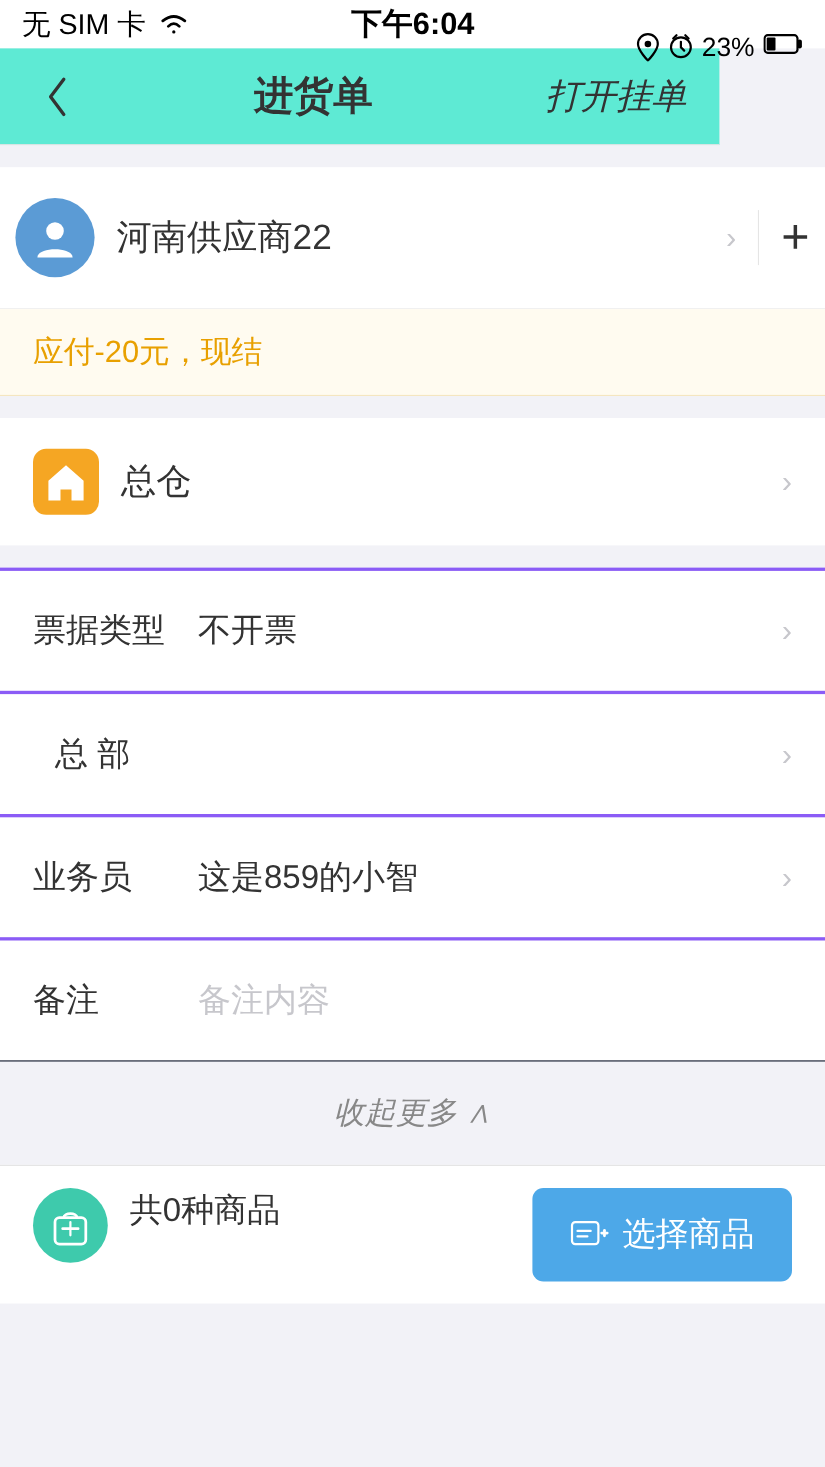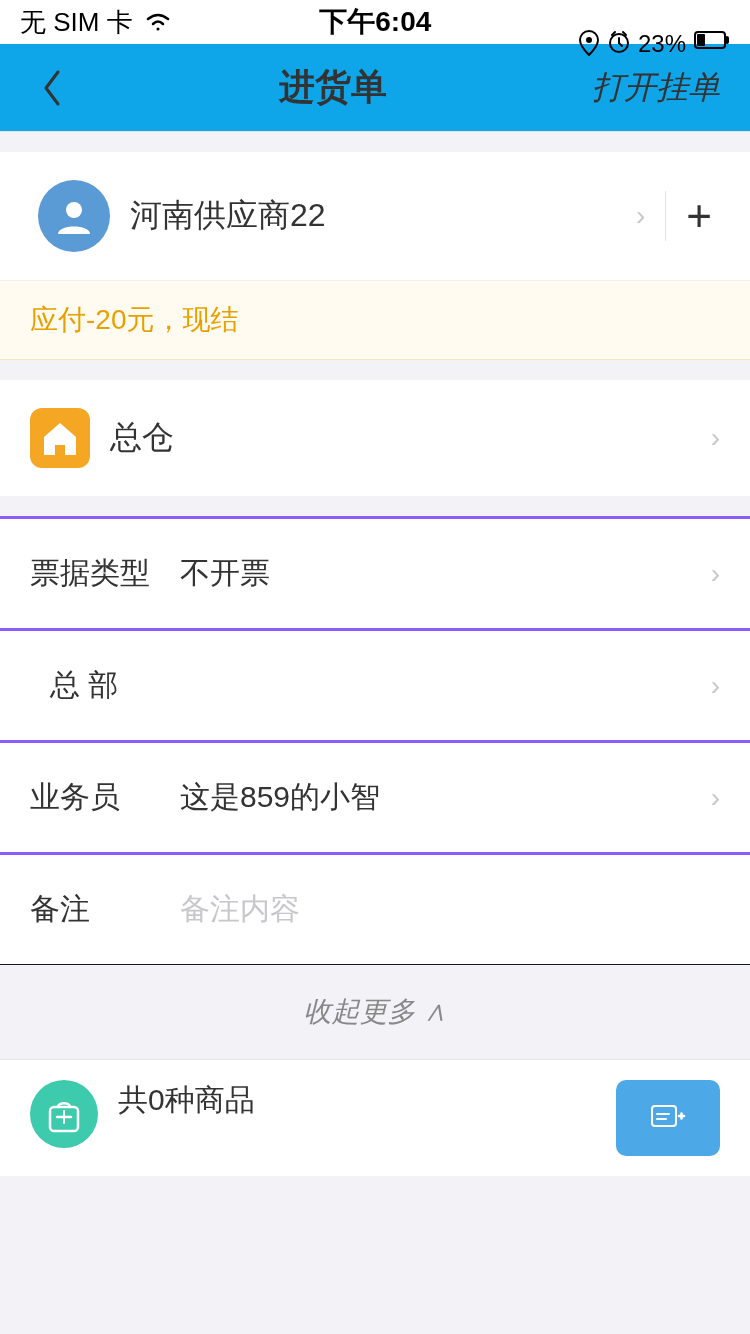--- a/index.html
+++ b/index.html
@@ -24,23 +24,23 @@
       padding: 0 20px;
       font-size: 26px;
       color: #000;
     }
     .status-left { display: flex; align-items: center; gap: 10px; }
     .status-center { font-weight: 600; font-size: 28px; }
     .status-right { display: flex; align-items: flex-start; gap: 8px; font-size: 24px; margin-top: 44px; }
 
     
     .nav-bar {
-      width: 750px;
+      width: 654px;
       height: 88px;
-      background: #0ea5e9;
+      background: #5eead4;
       display: flex;
       align-items: center;
       justify-content: space-between;
       padding: 0 30px;
       border-bottom: 1px solid #e5e5e5;
     }
     .nav-back {
       font-size: 36px;
       color: #333;
       cursor: pointer;
@@ -67,21 +67,21 @@
     
     .card {
       background: #fff;
       width: 750px;
     }
 
     
     .supplier-row {
       display: flex;
       align-items: center;
-      padding: 28px 38px;
+      padding: 28px 14px;
       border-bottom: 1px solid #f0f0f0;
     }
     .supplier-avatar {
       width: 72px;
       height: 72px;
       border-radius: 50%;
       background: #5b9bd5;
       display: flex;
       align-items: center;
       justify-content: center;
@@ -342,14 +342,15 @@
   </div>
   <span class="product-count">共0种商品</span>
   <button class="select-btn">
     <svg width="36" height="32" viewBox="0 0 36 32">
       <rect x="2" y="4" width="24" height="20" rx="3" fill="none" stroke="#fff" stroke-width="2"></rect>
       <line x1="29" y1="14" x2="34" y2="14" stroke="#fff" stroke-width="2.5" stroke-linecap="round"></line>
       <line x1="31.5" y1="11.5" x2="31.5" y2="16.5" stroke="#fff" stroke-width="2.5" stroke-linecap="round"></line>
       <line x1="7" y1="12" x2="19" y2="12" stroke="#fff" stroke-width="2" stroke-linecap="round"></line>
       <line x1="7" y1="17" x2="16" y2="17" stroke="#fff" stroke-width="2" stroke-linecap="round"></line>
     </svg>
+    <span>选择商品</span>
   </button>
 </div>
 
 </body></html>

